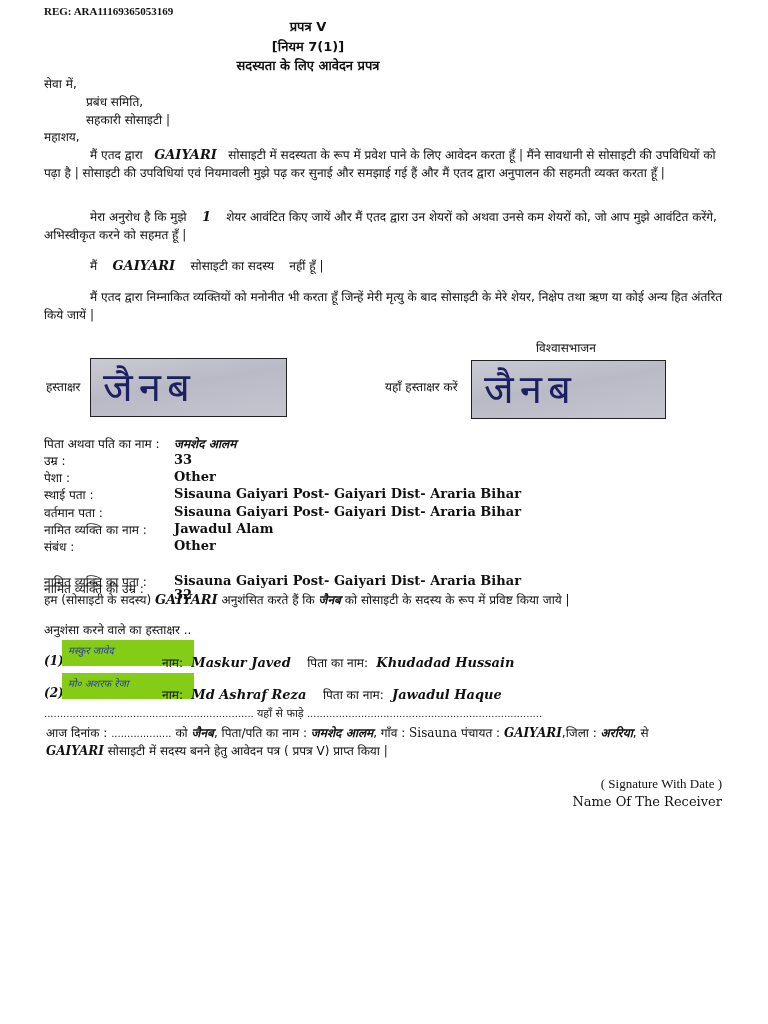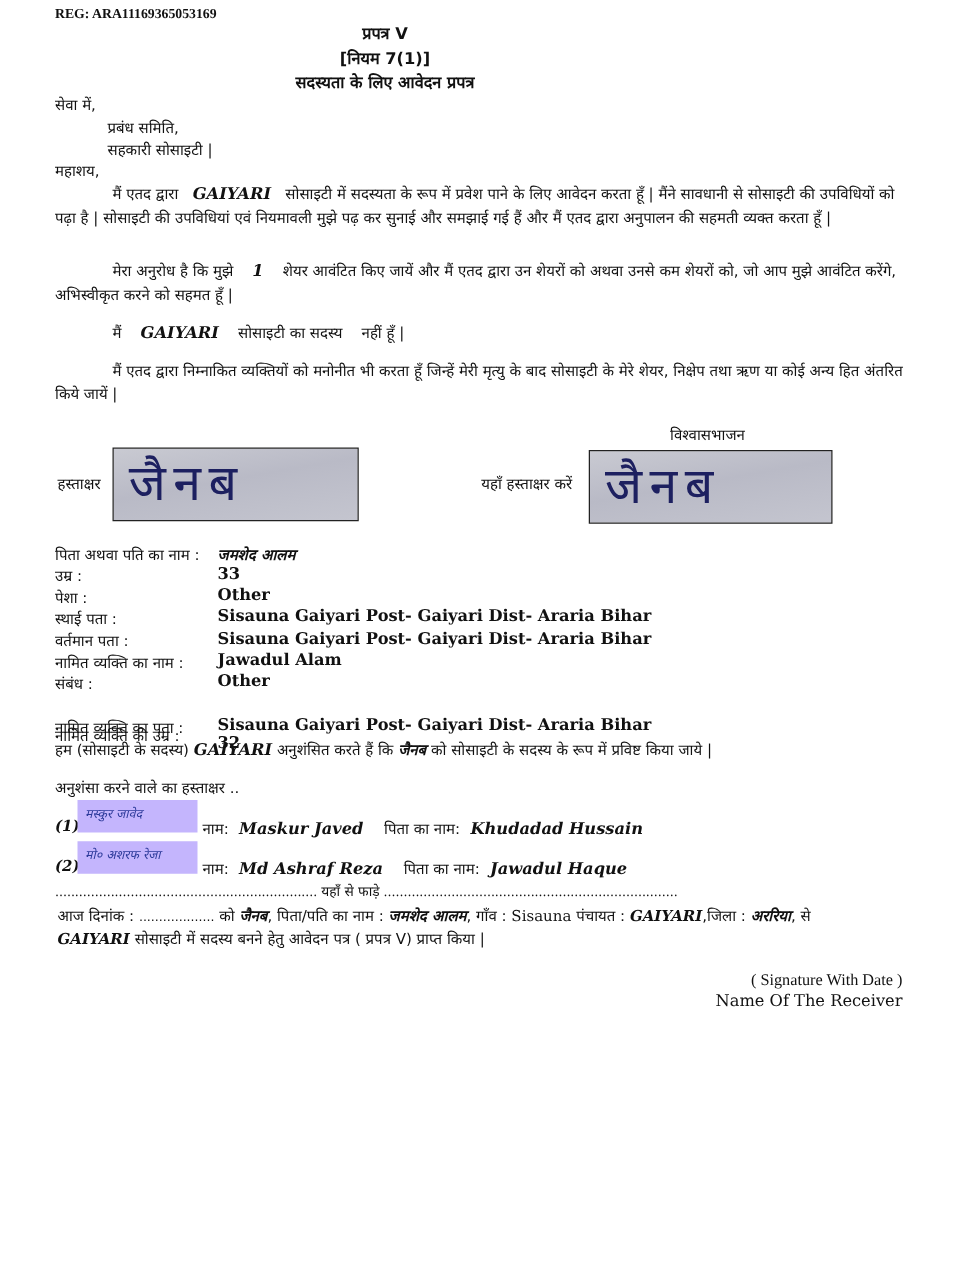--- a/index.html
+++ b/index.html
@@ -19,21 +19,21 @@
     position: absolute; border: 1px solid #222; overflow: hidden;
     background: linear-gradient(170deg, #c9cad2 0%, #b9bac6 45%, #c4c5cf 100%);
   }
   .sigtext {
     position: absolute; font-family: "DejaVu Sans", sans-serif; color: #1d2060;
     font-size: 40px; letter-spacing: 6px; line-height: 1;
   }
   .field-label { position: absolute; left: 44px; font-family: "DejaVu Sans", sans-serif; font-size: 12px; }
   .field-value { position: absolute; left: 174px; font-weight: bold; font-size: 13px; font-family: "DejaVu Serif", serif; }
   .minisig {
-    position: absolute; background: #c4b5fd; border: none; overflow: hidden;
+    position: absolute; background: #84cc16; border: none; overflow: hidden; padding-left: 36px;
   }
   .minisig span { position: absolute; left: 6px; top: 3px; font-size: 10px; color: #2c3a9a; font-family: "DejaVu Sans", sans-serif; font-style: italic; }
   .dots { letter-spacing: 0px; }
 </style>
 </head>
 <body>
 
 <div class="abs reg">REG: ARA11169365053169</div>
 <div class="abs center title hi" style="top:17px;font-size:13px;">प्रपत्र V</div>
 <div class="abs center title hi" style="top:37px;font-size:13px;">[नियम 7(1)]</div>

